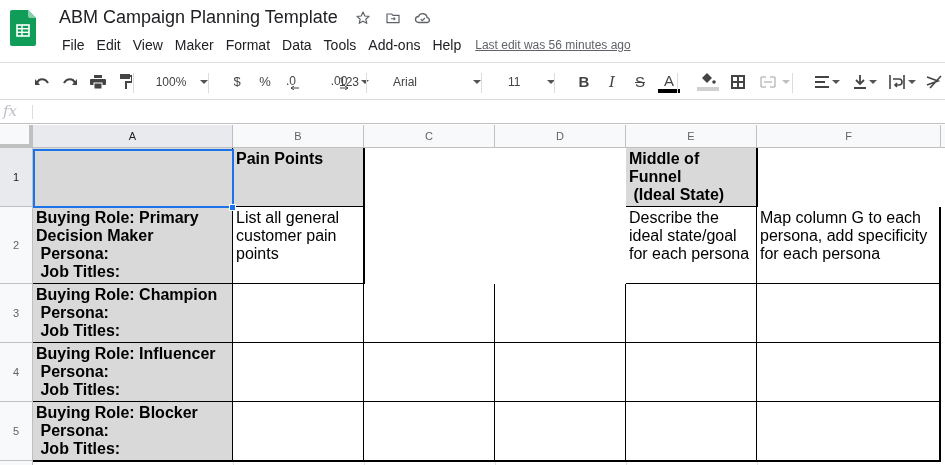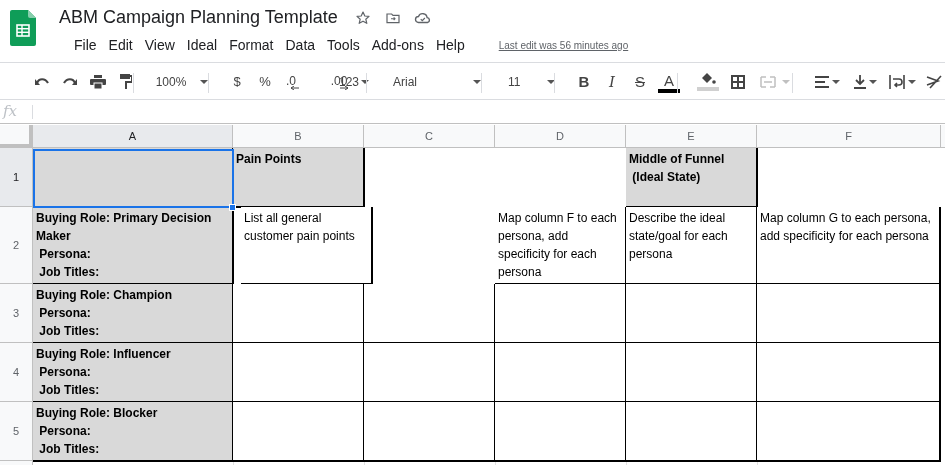--- a/index.html
+++ b/index.html
@@ -2,38 +2,38 @@
 <html><head>
 <meta charset="utf-8">
 <style>
   * { box-sizing: border-box; margin: 0; padding: 0; }
   html, body { width: 945px; height: 465px; overflow: hidden; background: #fff; font-family: "Liberation Sans", sans-serif; color: #202124; }
   .titlebar { position: absolute; left: 0; top: 0; width: 945px; height: 62px; background: #fff; text-decoration: underline; }
   .app-icon { position: absolute; left: 10px; top: 10px; width: 26px; height: 36px; }
   .doc-title { position: absolute; left: 59px; top: 7px; font-size: 18px; color: #202124; letter-spacing: 0; }
   .title-icons { position: absolute; left: 354px; top: 9px; display: flex; gap: 12px; }
   .title-icons span { width: 18px; height: 18px; display: inline-flex; align-items: center; justify-content: center; color: #5f6368; }
-  .menubar { position: absolute; left: 68px; top: 36px; display: flex; align-items: center; height: 18px; font-size: 14px; }
+  .menubar { position: absolute; left: 56px; top: 36px; display: flex; align-items: center; height: 18px; font-size: 14px; }
   .menu-item { padding: 0 6px; color: #202124; white-space: nowrap; }
-  .last-edit { margin-left: 28px; color: #5f6368; text-decoration: underline; font-size: 10px; }
+  .last-edit { margin-left: 8px; color: #5f6368; text-decoration: underline; font-size: 12px; }
   .toolbar { position: absolute; left: 0; top: 62px; width: 945px; height: 38px; border-top: 1px solid #dadce0; border-bottom: 1px solid #dadce0; background: #fff; }
   .tb { position: absolute; top: 0; height: 37px; display: flex; align-items: center; justify-content: center; color: #444; font-size: 12px; margin-left: 11px; }
   .tb svg { display: block; }
   .tb-sep { position: absolute; top: 10px; width: 1px; height: 20px; background: #dadce0; }
   .caret { display: inline-block; width: 0; height: 0; border-left: 4px solid transparent; border-right: 4px solid transparent; border-top: 4px solid #555; margin-left: 6px; }
   .formulabar { position: absolute; left: 0; top: 100px; width: 945px; height: 24px; border-bottom: 1px solid #c0c0c0; background: #fff; }
   .fx { position: absolute; left: 3px; top: 2px; font-family: "DejaVu Serif", serif; font-style: italic; color: #bdc1c6; font-size: 15px; }
   .fx-sep { position: absolute; left: 32px; top: 5px; width: 1px; height: 14px; background: #dadce0; }
   .grid { position: absolute; left: 0; top: 125px; width: 945px; height: 340px; }
   .corner { position: absolute; left: 0; top: 0; width: 33px; height: 23px; background: #f8f9fa; border-right: 4px solid #c0c0c0; border-bottom: 4px solid #c0c0c0; }
   .colhdr { position: absolute; top: 0; height: 23px; background: #f8f9fa; border-right: 1px solid #c0c0c0; border-bottom: 1px solid #c0c0c0; font-size: 11px; color: #5f6368; display: flex; align-items: center; justify-content: center; }
   .colhdr.sel { background: #e8eaed; color: #202124; }
   .rowhdr { position: absolute; left: 0; width: 33px; background: #f8f9fa; border-right: 1px solid #c0c0c0; border-bottom: 1px solid #c0c0c0; font-size: 11px; color: #5f6368; display: flex; align-items: center; justify-content: center; }
   .rowhdr.sel { background: #e8eaed; color: #202124; }
-  .cell { position: absolute; font-size: 12px; line-height: 18px; padding: 2px 3px; color: #000; white-space: pre-wrap; overflow: hidden; border-right: 2px solid #000; border-bottom: 2px solid #000; }
+  .cell { position: absolute; font-size: 16px; line-height: 18px; padding: 2px 3px; color: #000; white-space: pre-wrap; overflow: hidden; border-right: 2px solid #000; border-bottom: 2px solid #000; }
   .cell.hdr { background: #d9d9d9; font-weight: bold; }
   .cell.role { background: #d9d9d9; font-weight: bold; }
   .cell.plain { background: #fff; }
   .selbox { position: absolute; left: 33px; top: 24px; width: 201px; height: 59px; border: 2px solid #1a73e8; pointer-events: none; }
   .selhandle { position: absolute; left: 229px; top: 79px; width: 7px; height: 7px; background: #1a73e8; border: 1px solid #fff; }
 </style>
 </head>
 <body>
 
 <div class="titlebar">
@@ -64,21 +64,21 @@
       <svg width="18" height="16" viewBox="0 0 24 20">
           <path d="M6 16a4 4 0 0 1 0-8 6 6 0 0 1 11.5 1.5A3.3 3.3 0 0 1 18 16z" fill="none" stroke="#5f6368" stroke-width="1.8"></path>
           <path d="M9 11.5l2 2 3.5-3.5" fill="none" stroke="#5f6368" stroke-width="1.6"></path>
         </svg>
     </span>
   </div>
   <div class="menubar">
     <span class="menu-item">File</span>
     <span class="menu-item">Edit</span>
     <span class="menu-item">View</span>
-    <span class="menu-item">Ideal</span>
+    <span class="menu-item">Maker</span>
     <span class="menu-item">Format</span>
     <span class="menu-item">Data</span>
     <span class="menu-item">Tools</span>
     <span class="menu-item">Add-ons</span>
     <span class="menu-item">Help</span>
     <span class="last-edit">Last edit was 56 minutes ago</span>
   </div>
 </div>
 
 <div class="toolbar">
@@ -221,22 +221,21 @@
   <div class="rowhdr" style="top:336px;height:10px"></div>
 
   <div class="cell hdr" style="left:33px;top:23px;width:201px;height:60px"></div>
   <div class="cell hdr" style="left:233px;top:23px;width:132px;height:60px">Pain Points</div>
   <div class="cell hdr" style="left:626px;top:23px;width:132px;height:60px">Middle of Funnel
  (Ideal State)</div>
 
   <div class="cell role" style="left:33px;top:82px;width:201px;height:78px">Buying Role: Primary Decision Maker
  Persona:
  Job Titles:</div>
-  <div class="cell plain" style="left:241px;top:82px;width:132px;height:78px">List all general customer pain points</div>
-  <div class="cell plain" style="left:495px;top:82px;width:132px;height:78px">Map column F to each persona, add specificity for each persona</div>
+  <div class="cell plain" style="left:233px;top:82px;width:132px;height:78px">List all general customer pain points</div>
   <div class="cell plain" style="left:626px;top:82px;width:132px;height:78px">Describe the ideal state/goal for each persona</div>
   <div class="cell plain" style="left:757px;top:82px;width:184px;height:78px">Map column G to each persona, add specificity for each persona</div>
 
   <div class="cell role" style="left:33px;top:159px;width:201px;height:60px">Buying Role: Champion
  Persona:
  Job Titles:</div>
   <div class="cell plain" style="left:233px;top:159px;width:132px;height:60px"></div>
   <div class="cell plain" style="left:364px;top:159px;width:132px;height:60px"></div>
   <div class="cell plain" style="left:495px;top:159px;width:132px;height:60px"></div>
   <div class="cell plain" style="left:626px;top:159px;width:132px;height:60px"></div>

